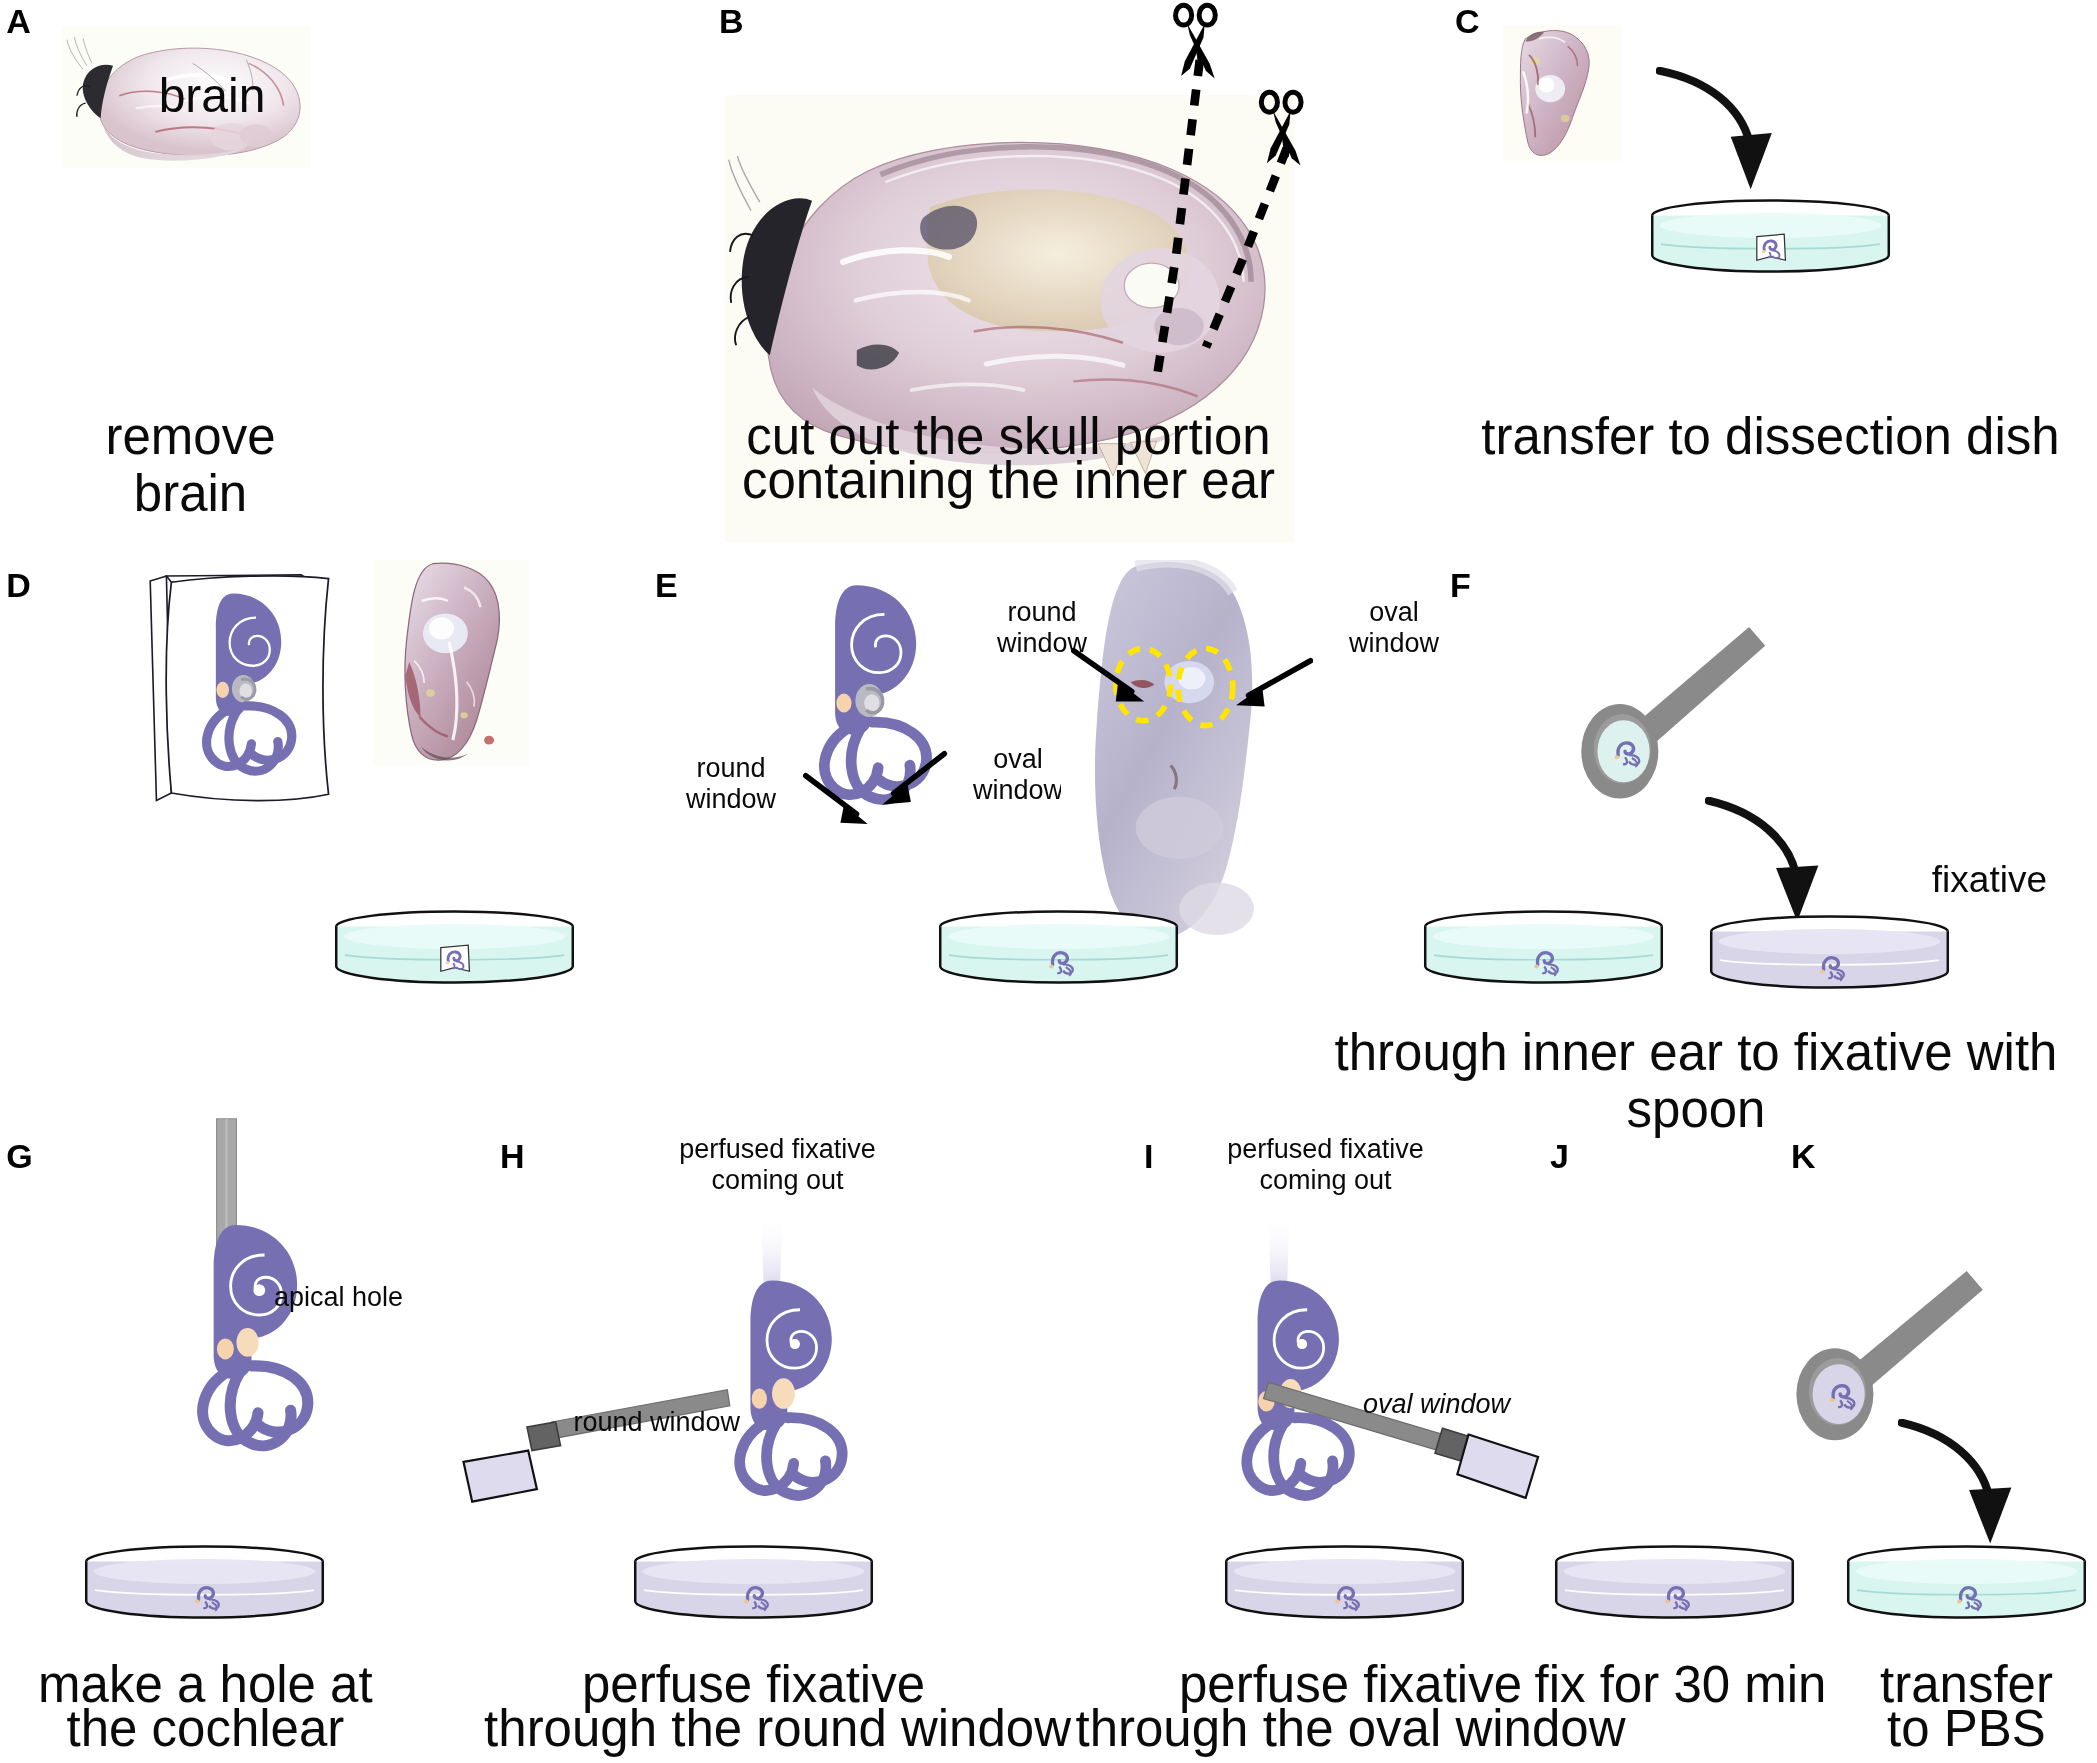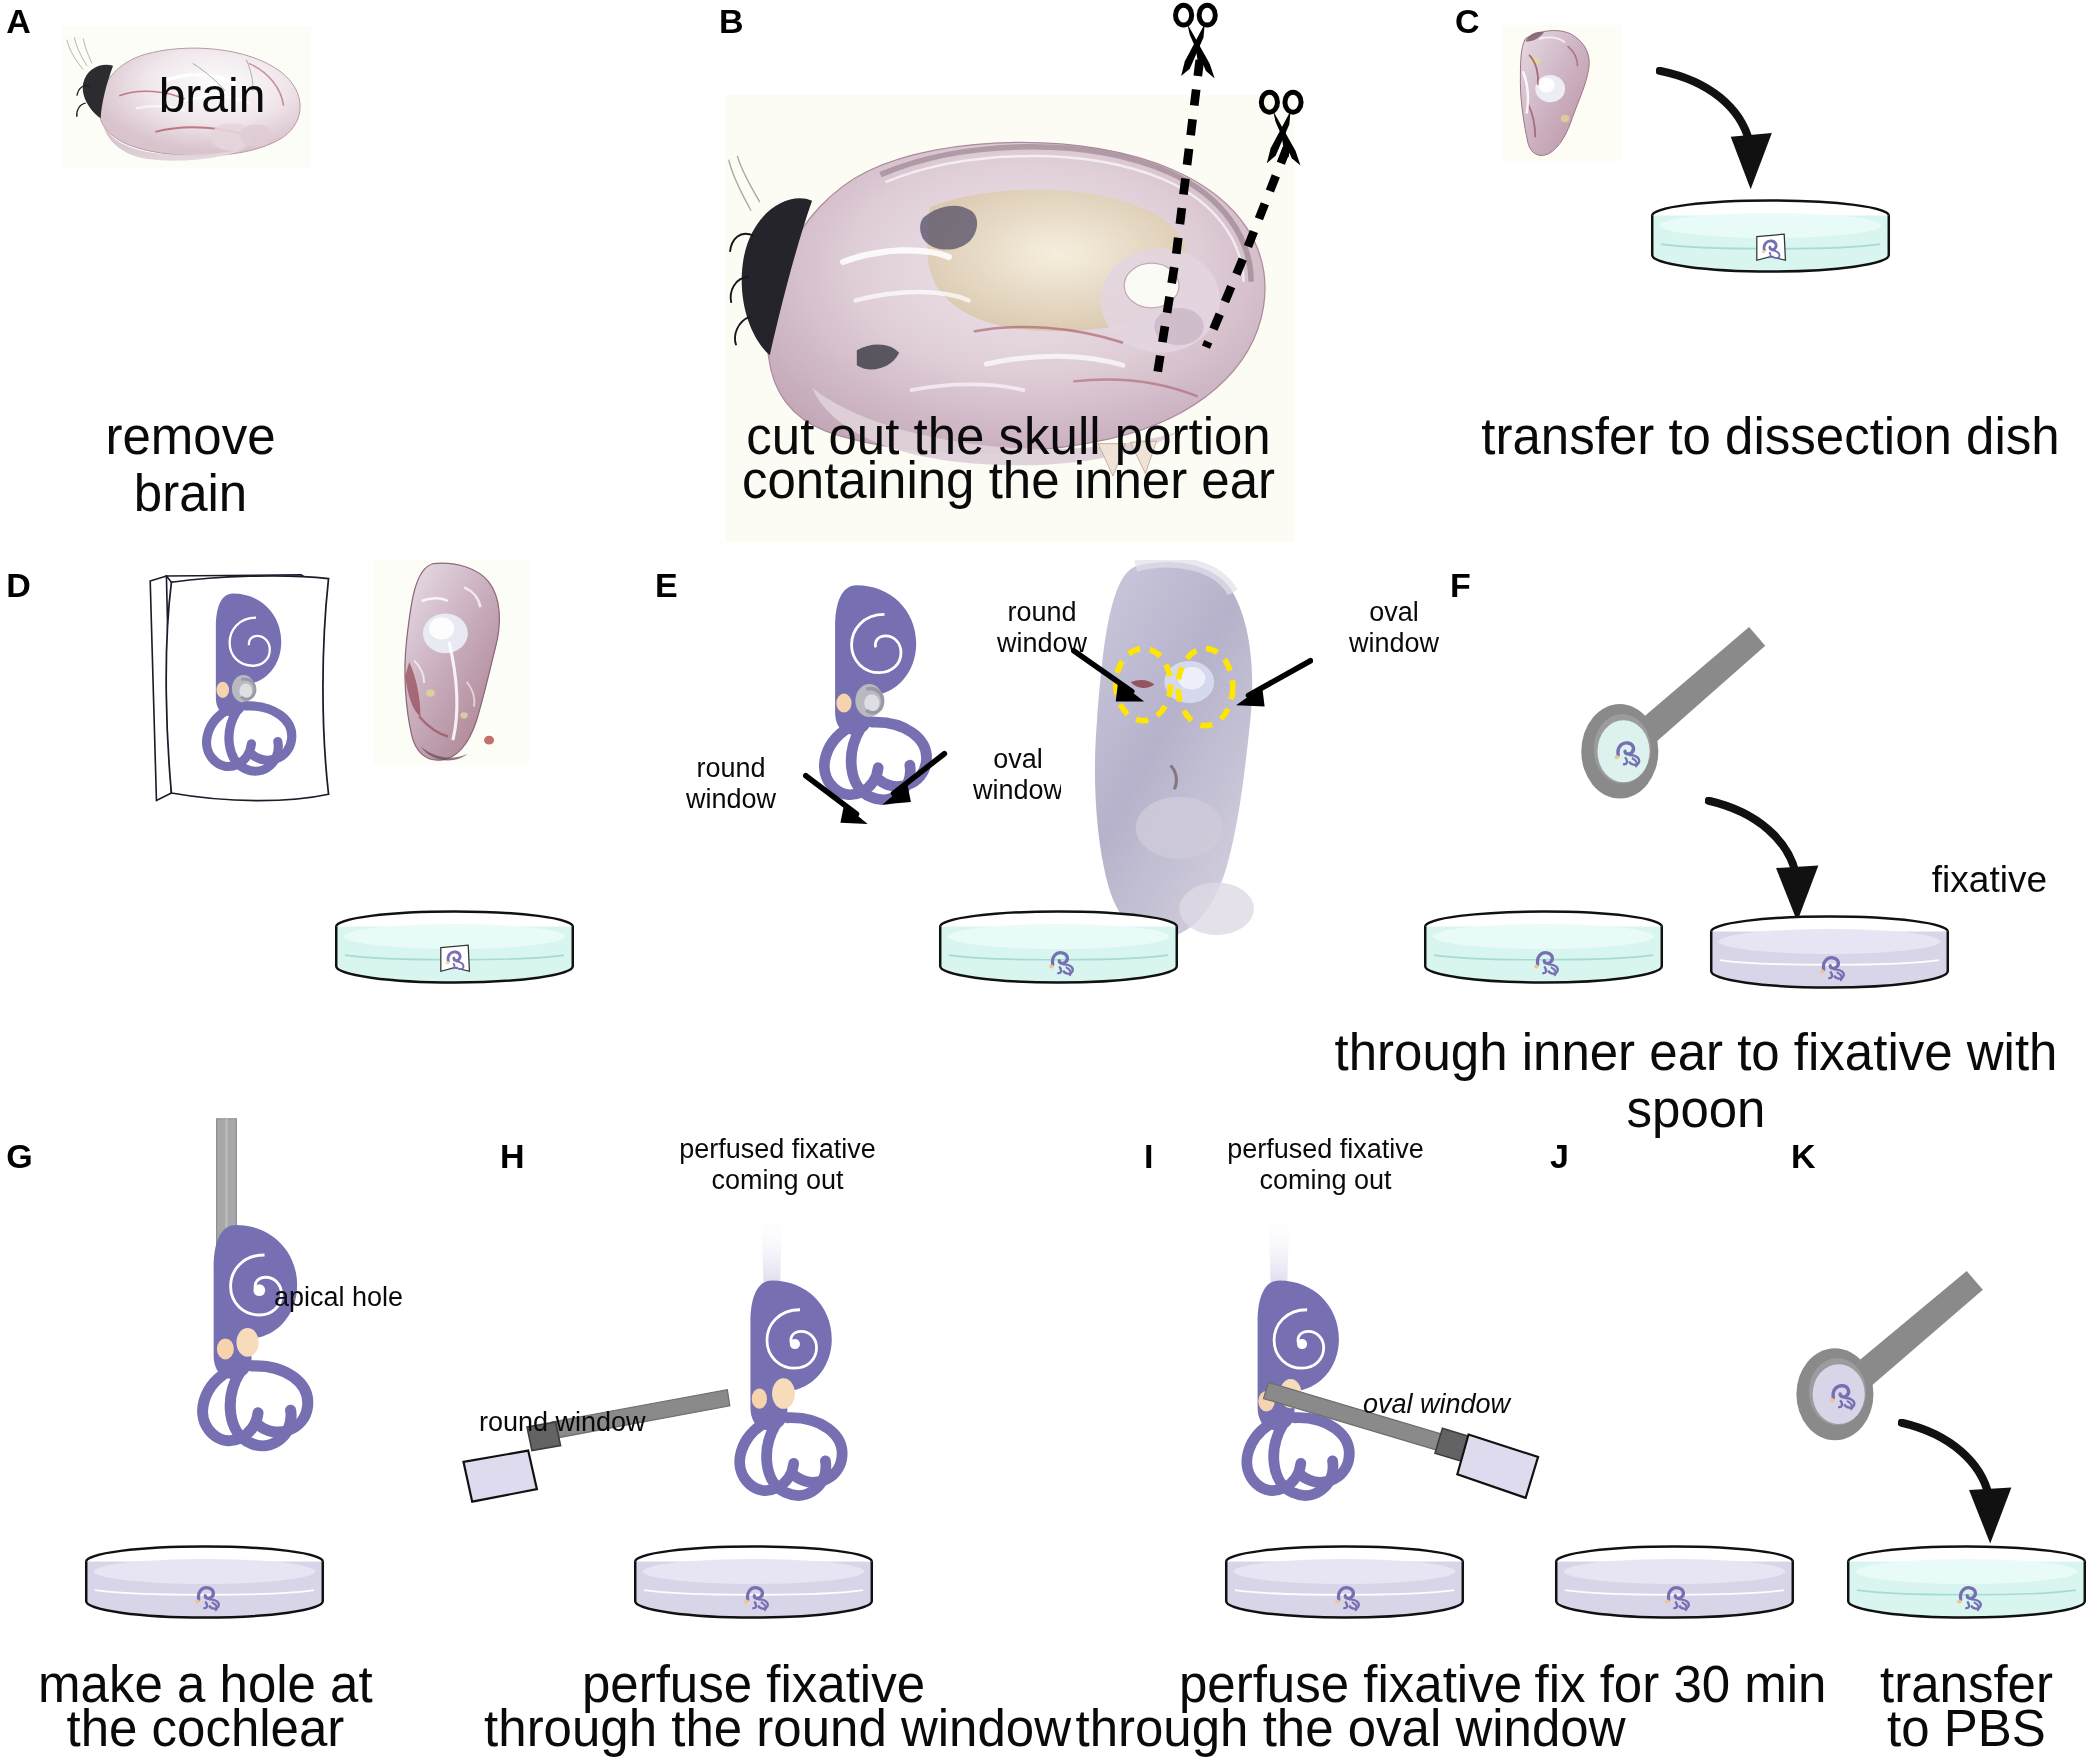--- a/index.html
+++ b/index.html
@@ -571,21 +571,21 @@
 
 <svg class="tool" style="left:461px;top:1326px;width:280px;height:187px;" viewBox="0 0 450 300">
 
   <path d="M146 154 L428 102 L432 128 L152 180 Z" fill="#8a8a8a" stroke="#6e6e6e" stroke-width="2"></path>
 
   <path d="M106 162 L152 154 L160 192 L114 200 Z" fill="#636363" stroke="#3c3c3c" stroke-width="2.5"></path>
 
   <path d="M4 218 L108 200 L122 262 L18 282 Z" fill="#dedbee" stroke="#111" stroke-width="3.5"></path>
 </svg>
 
-<div class="anno" style="left:479px;top:1407px;width:261px;text-align:left;">round window</div>
+<div class="anno" style="left:479px;top:1407px;width:261px;text-align:right;">round window</div>
 
 <div class="dish" style="left:629px;top:1544px;width:249px;height:81px;">
   <svg viewBox="0 0 400 130" preserveAspectRatio="none">
     <ellipse cx="200" cy="28" rx="190" ry="24" fill="#ffffff" stroke="#111" stroke-width="4"></ellipse>
     <path d="M10 28 L10 92 C10 106 96 118 200 118 C304 118 390 106 390 92 L390 28" fill="#d9d5e8" stroke="#111" stroke-width="4"></path>
     <ellipse cx="200" cy="44" rx="178" ry="20" fill="#e8e5f3" opacity="0.95"></ellipse>
     <path d="M24 74 C90 84 310 84 376 74" fill="none" stroke="#ffffff" stroke-width="3" opacity="0.95"></path>
     <g transform="translate(176,64) scale(1.05)">
       <path d="M14 24 C12 12 19 5 28 6 C36 7 39 15 34 20 C30 24 24 22 24 18" fill="none" stroke="#7670b3" stroke-width="5" stroke-linecap="round"></path>
       <ellipse cx="12" cy="27" rx="3.4" ry="3" fill="#f0c48f"></ellipse>

